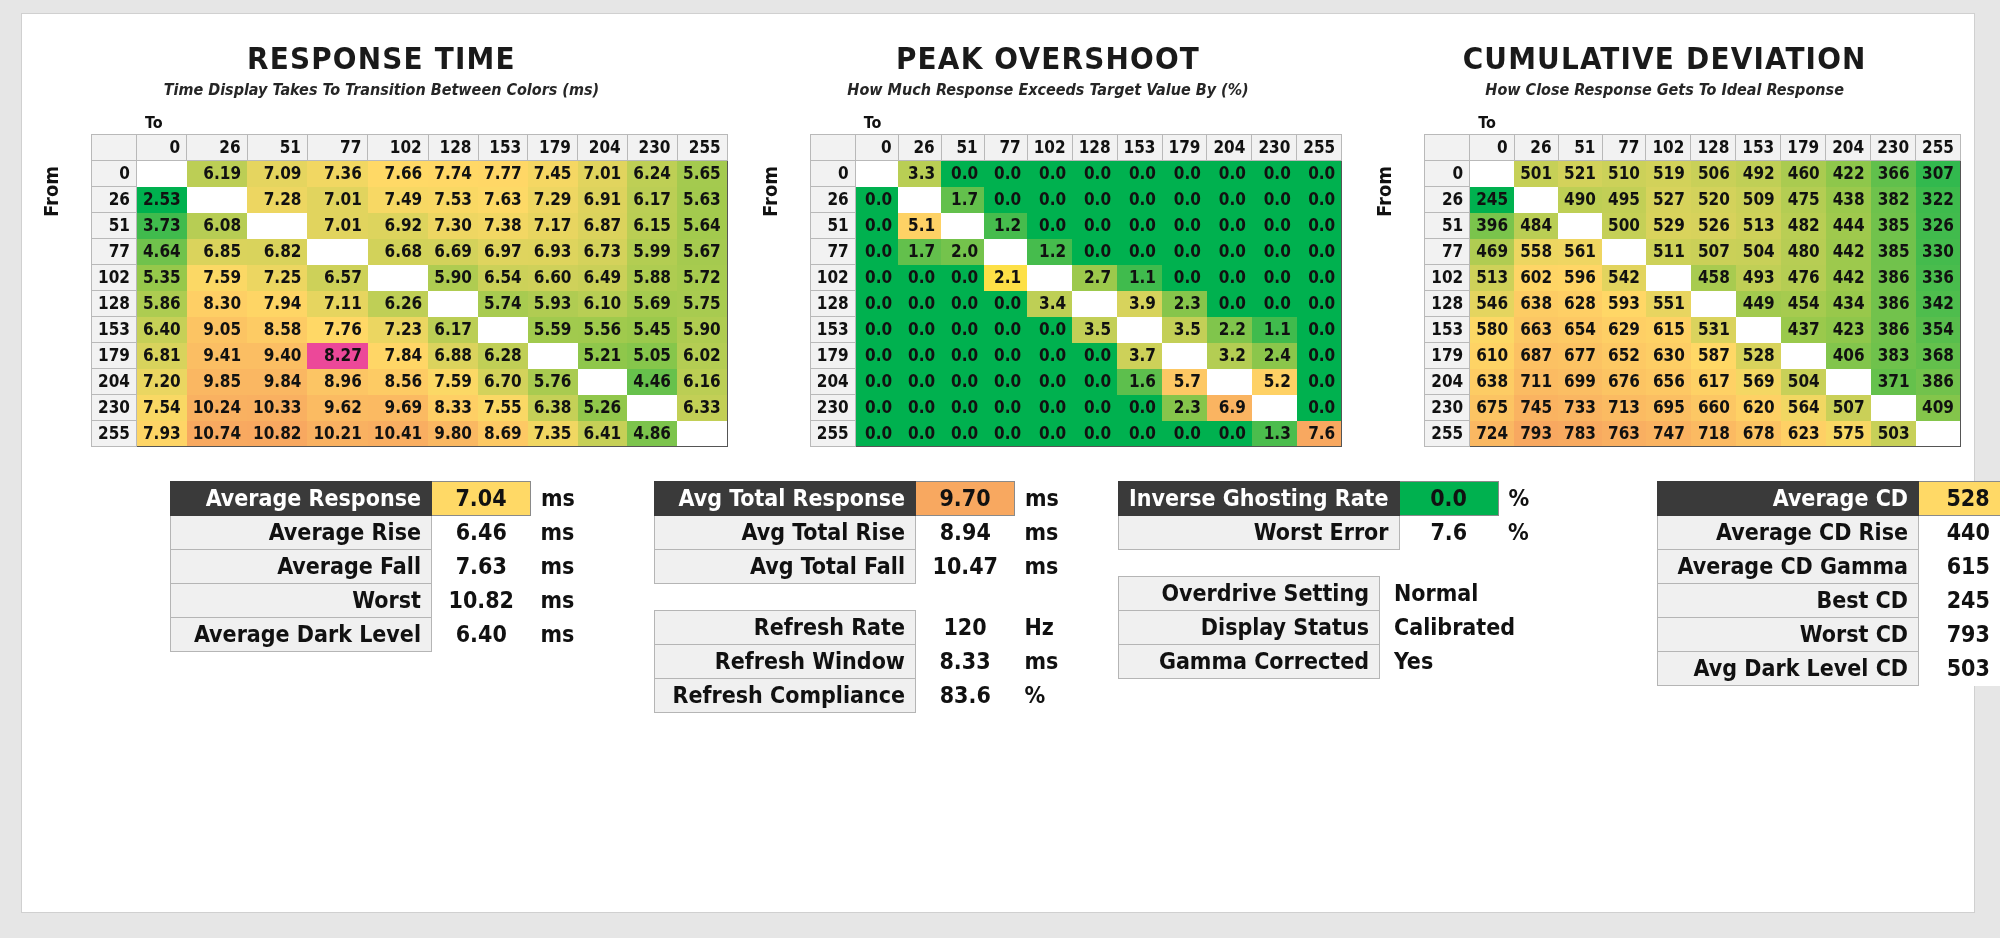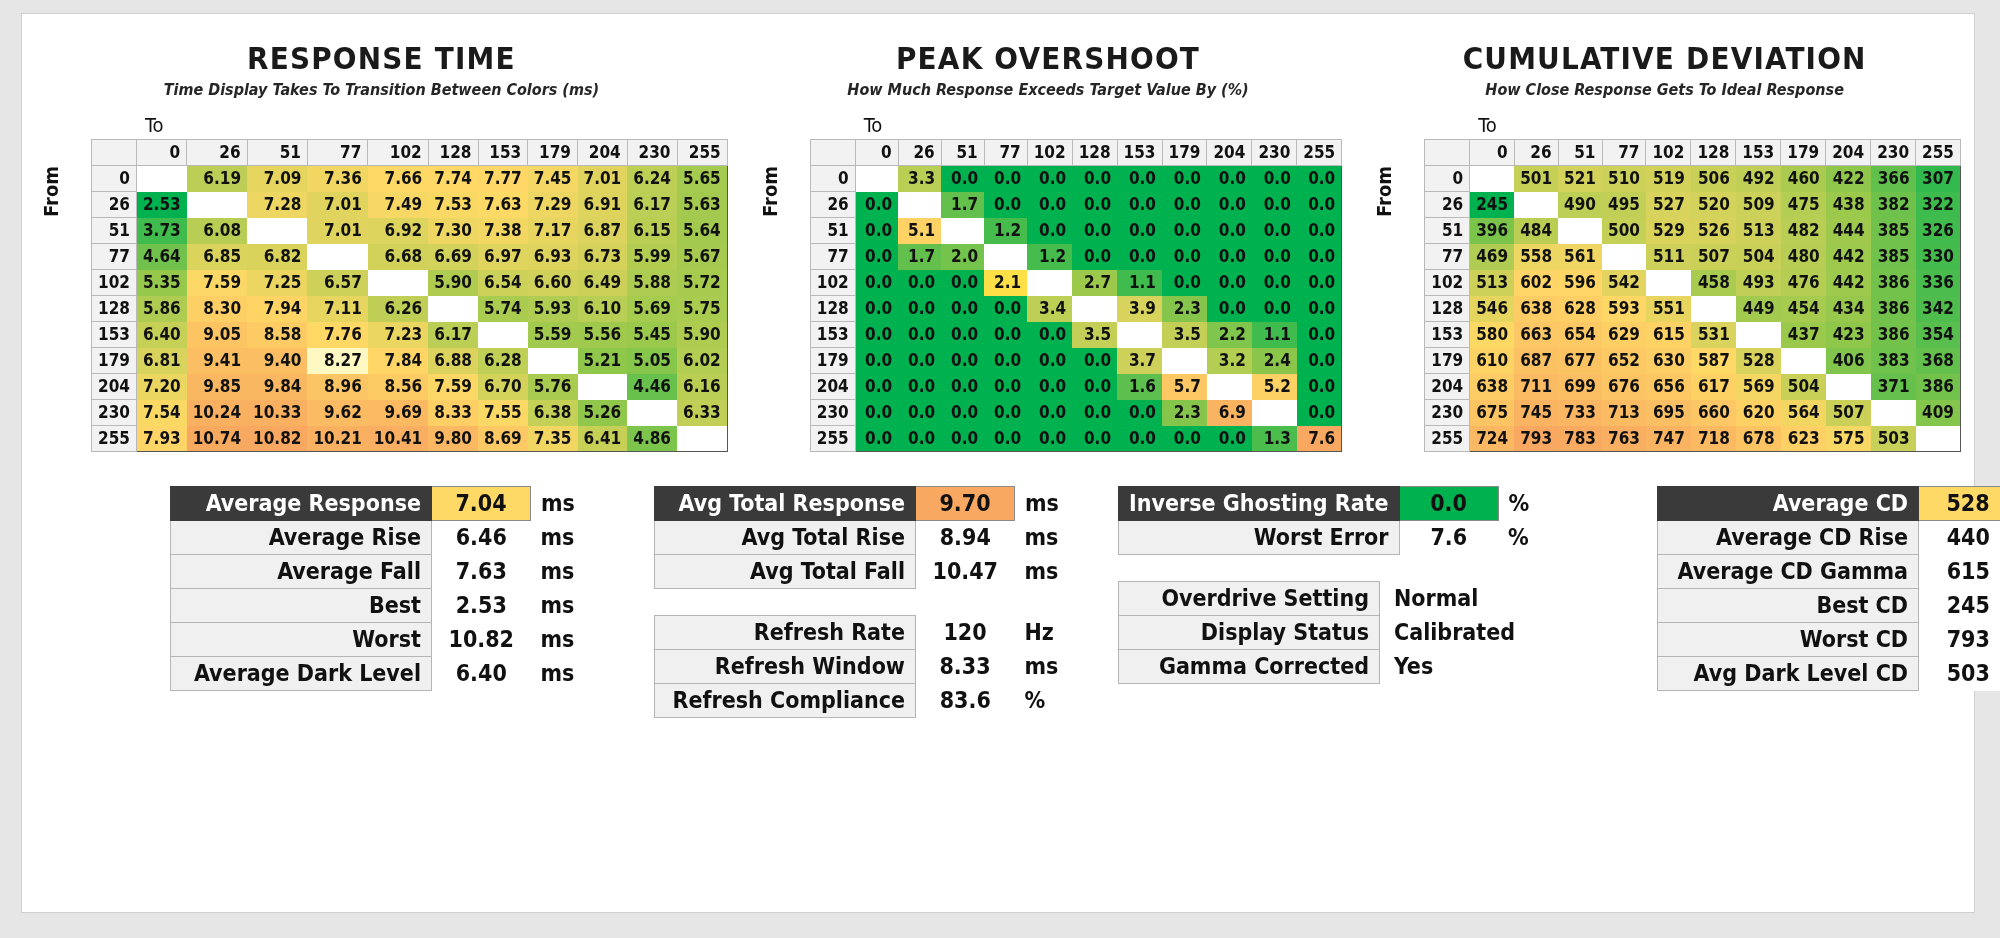--- a/index.html
+++ b/index.html
@@ -18,21 +18,21 @@
   .ptitle{
     text-align:center;font-size:31px;letter-spacing:1.2px;
     color:#1a1a1a;font-weight:700;margin:0 0 4px 0;
     font-family:"DejaVu Sans Condensed","Liberation Sans",sans-serif;
   }
   .psub{
     text-align:center;font-size:16px;font-style:italic;color:#262626;
     margin:0 0 14px 0;font-weight:600;
   }
   .matrixwrap{position:relative;padding-left:56px;}
-  .tolabel{font-size:20px;color:#111;margin-left:54px;margin-bottom:2px;font-weight:400;}
+  .tolabel{font-size:16px;color:#111;margin-left:54px;margin-bottom:2px;font-weight:700;}
   .fromlabel{
     position:absolute;left:4px;top:104px;
     transform:rotate(-90deg);transform-origin:left top;
     font-size:20px;color:#111;font-weight:600;white-space:nowrap;
   }
   table.mx{border-collapse:collapse;}
   table.mx td,table.mx th{
     font-size:17px;text-align:right;
     padding:2px 6px 3px 6px;
     font-weight:600;color:#111;
@@ -197,21 +197,21 @@
                 <td class="cell" style="background: rgb(161, 202, 78);">5.59</td>
                 <td class="cell" style="background: rgb(160, 202, 77);">5.56</td>
                 <td class="cell" style="background: rgb(155, 201, 76);">5.45</td>
                 <td class="cell" style="background: rgb(175, 204, 81);">5.90</td>
               </tr>
               <tr>
                 <th class="rowh">179</th>
                 <td class="cell" style="background: rgb(216, 211, 92);">6.81</td>
                 <td class="cell" style="background: rgb(251, 190, 99);">9.41</td>
                 <td class="cell" style="background: rgb(251, 190, 99);">9.40</td>
-                <td class="cell" style="background: #fef9c3;">8.27</td>
+                <td class="cell" style="background: #ec4899;">8.27</td>
                 <td class="cell" style="background: rgb(255, 214, 102);">7.84</td>
                 <td class="cell" style="background: rgb(219, 211, 93);">6.88</td>
                 <td class="cell" style="background: rgb(192, 207, 86);">6.28</td>
                 <td class="cell diag">&nbsp;</td>
                 <td class="cell" style="background: rgb(143, 199, 75);">5.21</td>
                 <td class="cell" style="background: rgb(134, 198, 75);">5.05</td>
                 <td class="cell" style="background: rgb(180, 205, 83);">6.02</td>
               </tr>
               <tr>
                 <th class="rowh">204</th>
@@ -642,25 +642,20 @@
                 <td class="slabel">Average Rise</td>
                 <td class="sval">6.46</td>
                 <td class="sunit">ms</td>
               </tr>
               <tr>
                 <td class="slabel">Average Fall</td>
                 <td class="sval">7.63</td>
                 <td class="sunit">ms</td>
               </tr>
               <tr>
-                <td class="slabel">Best</td>
-                <td class="sval">2.53</td>
-                <td class="sunit">ms</td>
-              </tr>
-              <tr>
                 <td class="slabel">Worst</td>
                 <td class="sval">10.82</td>
                 <td class="sunit">ms</td>
               </tr>
               <tr>
                 <td class="slabel">Average Dark Level</td>
                 <td class="sval">6.40</td>
                 <td class="sunit">ms</td>
               </tr>
             </tbody>

